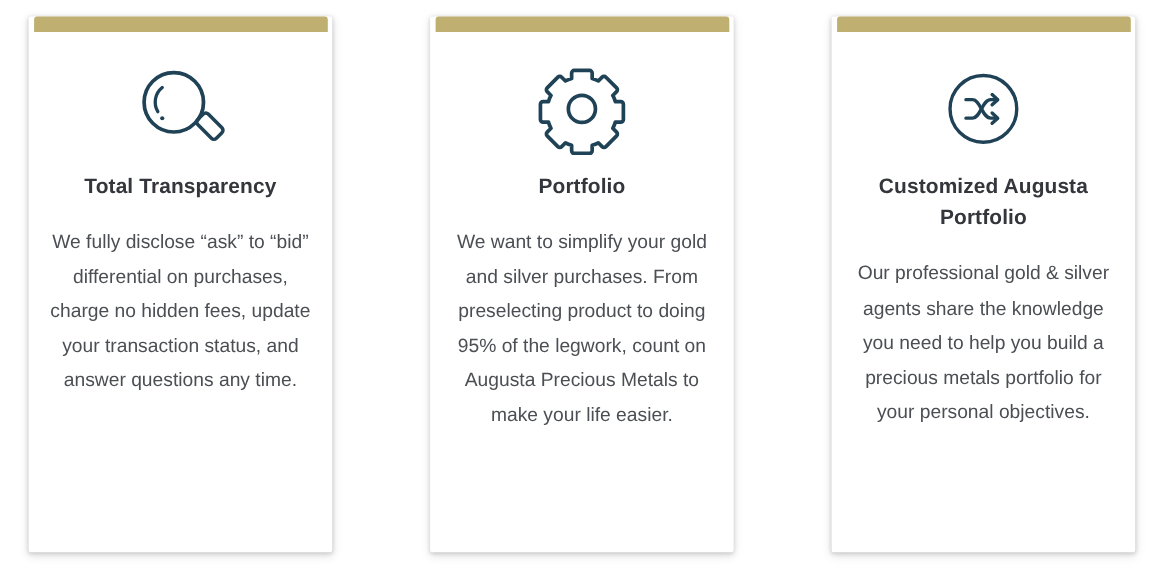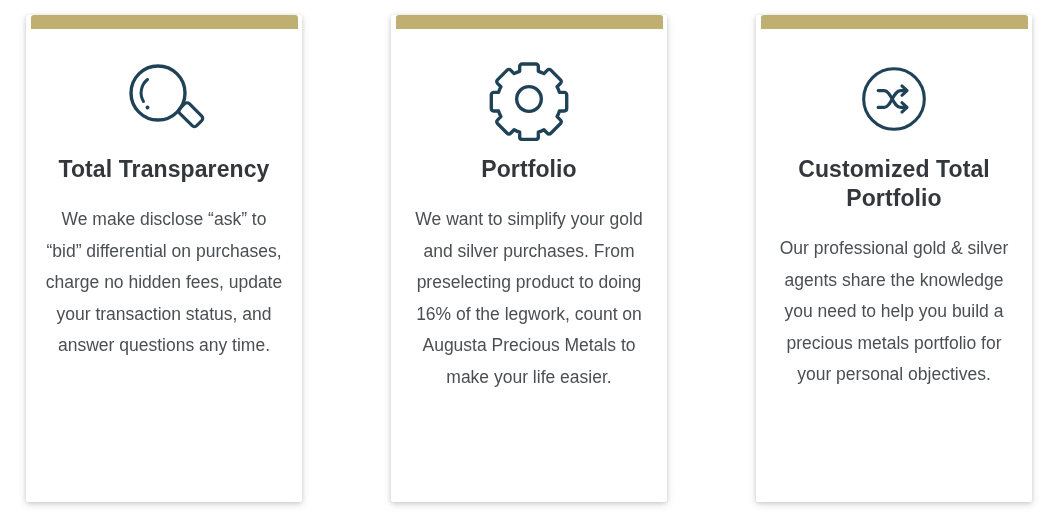--- a/index.html
+++ b/index.html
@@ -52,21 +52,21 @@
     align-items: center;
     justify-content: center;
   }
 
   .card-icon svg {
     display: block;
   }
 
   .card-title {
     margin-top: 18px;
-    font-size: 23px;
+    font-size: 19px;
     line-height: 29px;
     font-weight: bold;
     color: #33363b;
     text-align: center;
     letter-spacing: 0.1px;
     padding: 0 14px;
   }
 
   .card-body {
     margin-top: 20px;
@@ -93,47 +93,47 @@
     <div class="card-icon">
       <svg width="96" height="84" viewBox="0 0 96 84" fill="none" aria-hidden="true">
         <circle cx="42" cy="36" r="27" stroke="#1f4256" stroke-width="3.4"></circle>
         <path d="M27.5 44.5 A17 17 0 0 1 31.5 22.5" stroke="#1f4256" stroke-width="3" stroke-linecap="round"></path>
         <circle cx="31.5" cy="50.5" r="1.9" fill="#1f4256"></circle>
         <rect x="61.5" y="54" width="13.5" height="24" rx="3.2" transform="rotate(-45 61.5 54)" stroke="#1f4256" stroke-width="3.2"></rect>
       </svg>
     </div>
 
     <div class="card-title">Total Transparency</div>
-    <div class="card-body">We make disclose “ask” to “bid” differential on purchases, charge no hidden fees, update your transaction status, and answer questions any time.</div>
+    <div class="card-body">We fully disclose “ask” to “bid” differential on purchases, charge no hidden fees, update your transaction status, and answer questions any time.</div>
   </div>
 
   <div class="card card--simplicity">
     <div class="card-topbar" style="background: rgb(191, 175, 113);"></div>
 
     <div class="card-icon">
       <svg width="90" height="84" viewBox="0 0 90 90" fill="none" aria-hidden="true">
         <path d="M37.6 7.5 h14.8 a2.6 2.6 0 0 1 2.6 2.6 v5.2 a30 30 0 0 1 6.0 2.5 l3.7-3.7 a2.6 2.6 0 0 1 3.7 0 l10.4 10.4 a2.6 2.6 0 0 1 0 3.7 l-3.7 3.7 a30 30 0 0 1 2.5 6.0 h5.2 a2.6 2.6 0 0 1 2.6 2.6 v14.8 a2.6 2.6 0 0 1 -2.6 2.6 h-5.2 a30 30 0 0 1 -2.5 6.0 l3.7 3.7 a2.6 2.6 0 0 1 0 3.7 l-10.4 10.4 a2.6 2.6 0 0 1 -3.7 0 l-3.7-3.7 a30 30 0 0 1 -6.0 2.5 v5.2 a2.6 2.6 0 0 1 -2.6 2.6 h-14.8 a2.6 2.6 0 0 1 -2.6-2.6 v-5.2 a30 30 0 0 1 -6.0-2.5 l-3.7 3.7 a2.6 2.6 0 0 1 -3.7 0 l-10.4-10.4 a2.6 2.6 0 0 1 0-3.7 l3.7-3.7 a30 30 0 0 1 -2.5-6.0 h-5.2 a2.6 2.6 0 0 1 -2.6-2.6 v-14.8 a2.6 2.6 0 0 1 2.6-2.6 h5.2 a30 30 0 0 1 2.5-6.0 l-3.7-3.7 a2.6 2.6 0 0 1 0-3.7 l10.4-10.4 a2.6 2.6 0 0 1 3.7 0 l3.7 3.7 a30 30 0 0 1 6.0-2.5 v-5.2 a2.6 2.6 0 0 1 2.6-2.6 z" stroke="#1f4256" stroke-width="3.6" stroke-linejoin="round"></path>
         <circle cx="45" cy="45" r="13.2" stroke="#1f4256" stroke-width="3.6"></circle>
       </svg>
     </div>
 
     <div class="card-title">Portfolio</div>
-    <div class="card-body">We want to simplify your gold and silver purchases. From preselecting product to doing 16% of the legwork, count on Augusta Precious Metals to make your life easier.</div>
+    <div class="card-body">We want to simplify your gold and silver purchases. From preselecting product to doing 95% of the legwork, count on Augusta Precious Metals to make your life easier.</div>
   </div>
 
   <div class="card card--portfolio">
     <div class="card-topbar" style="background: rgb(191, 175, 113);"></div>
 
     <div class="card-icon">
       <svg width="88" height="84" viewBox="0 0 90 90" fill="none" aria-hidden="true">
         <circle cx="45" cy="45" r="32.5" stroke="#1f4256" stroke-width="3.3"></circle>
         <path d="M28 36 h6.5 c7.5 0 9.5 18 17.5 18 h6.5" stroke="#1f4256" stroke-width="3.3" stroke-linecap="round" stroke-linejoin="round"></path>
         <path d="M28 54 h6.5 c7.5 0 9.5 -18 17.5 -18 h6.5" stroke="#1f4256" stroke-width="3.3" stroke-linecap="round" stroke-linejoin="round"></path>
         <path d="M53.5 31 l5.5 5 l-5.5 5" stroke="#1f4256" stroke-width="3.3" stroke-linecap="round" stroke-linejoin="round"></path>
         <path d="M53.5 49 l5.5 5 l-5.5 5" stroke="#1f4256" stroke-width="3.3" stroke-linecap="round" stroke-linejoin="round"></path>
       </svg>
     </div>
 
-    <div class="card-title">Customized Total Portfolio</div>
+    <div class="card-title">Customized Augusta Portfolio</div>
     <div class="card-body">Our professional gold &amp; silver agents share the knowledge you need to help you build a precious metals portfolio for your personal objectives.</div>
   </div>
 
 </div>
 
 </body></html>

